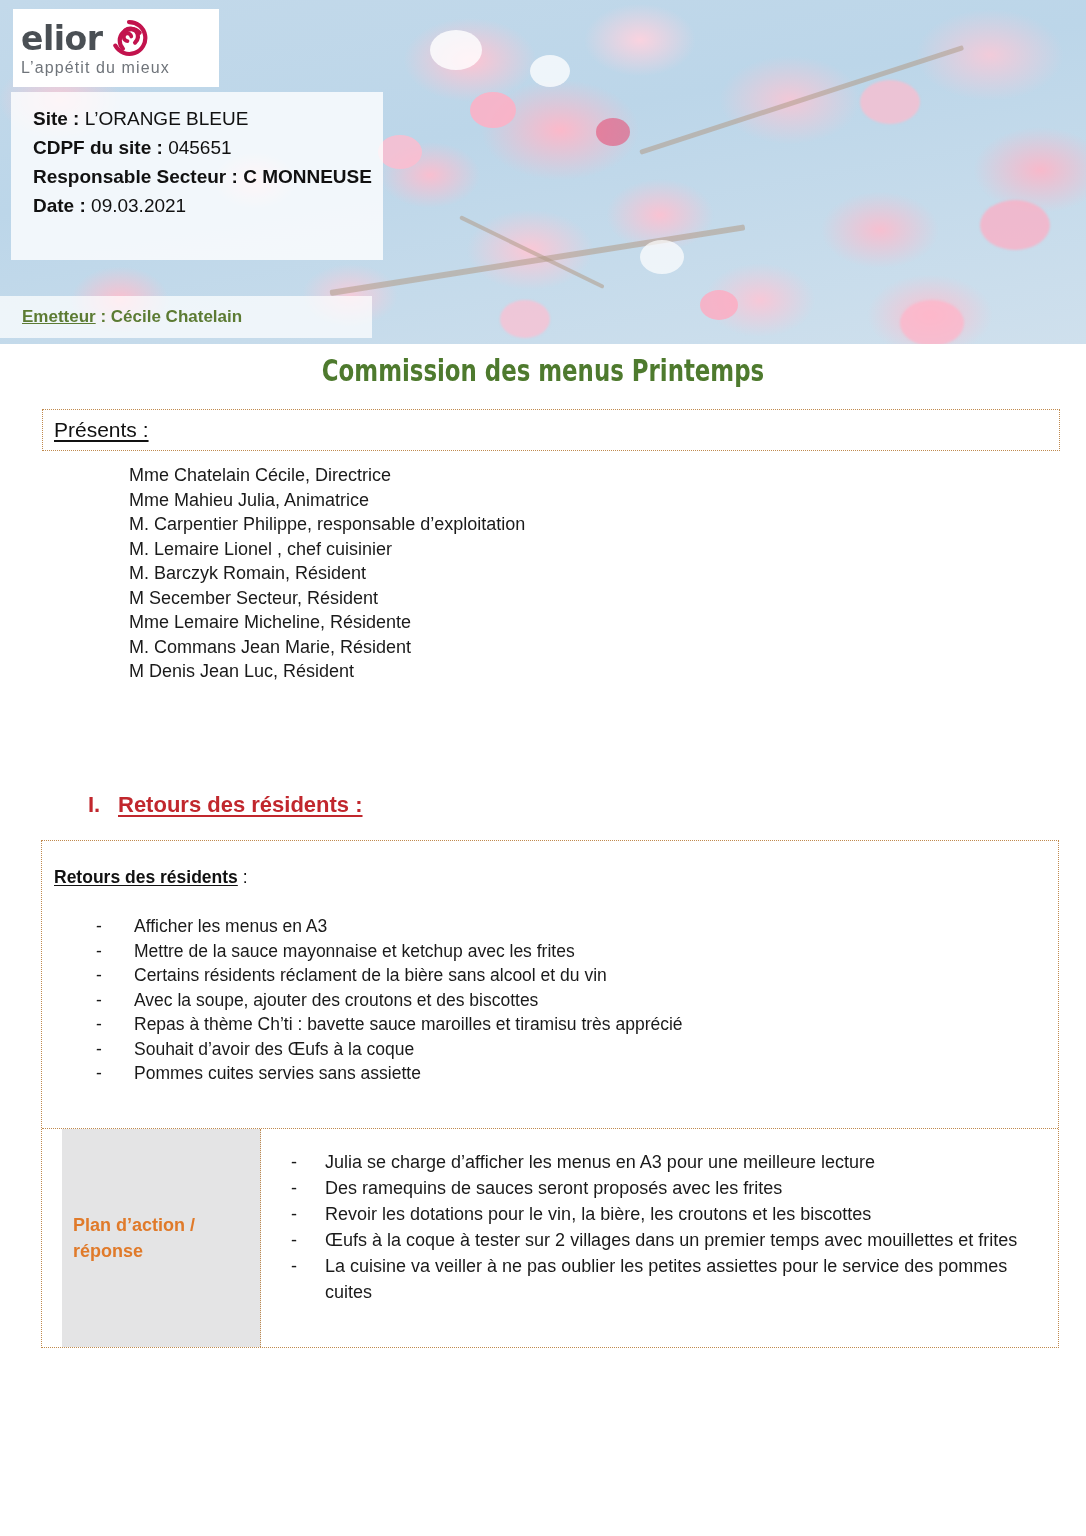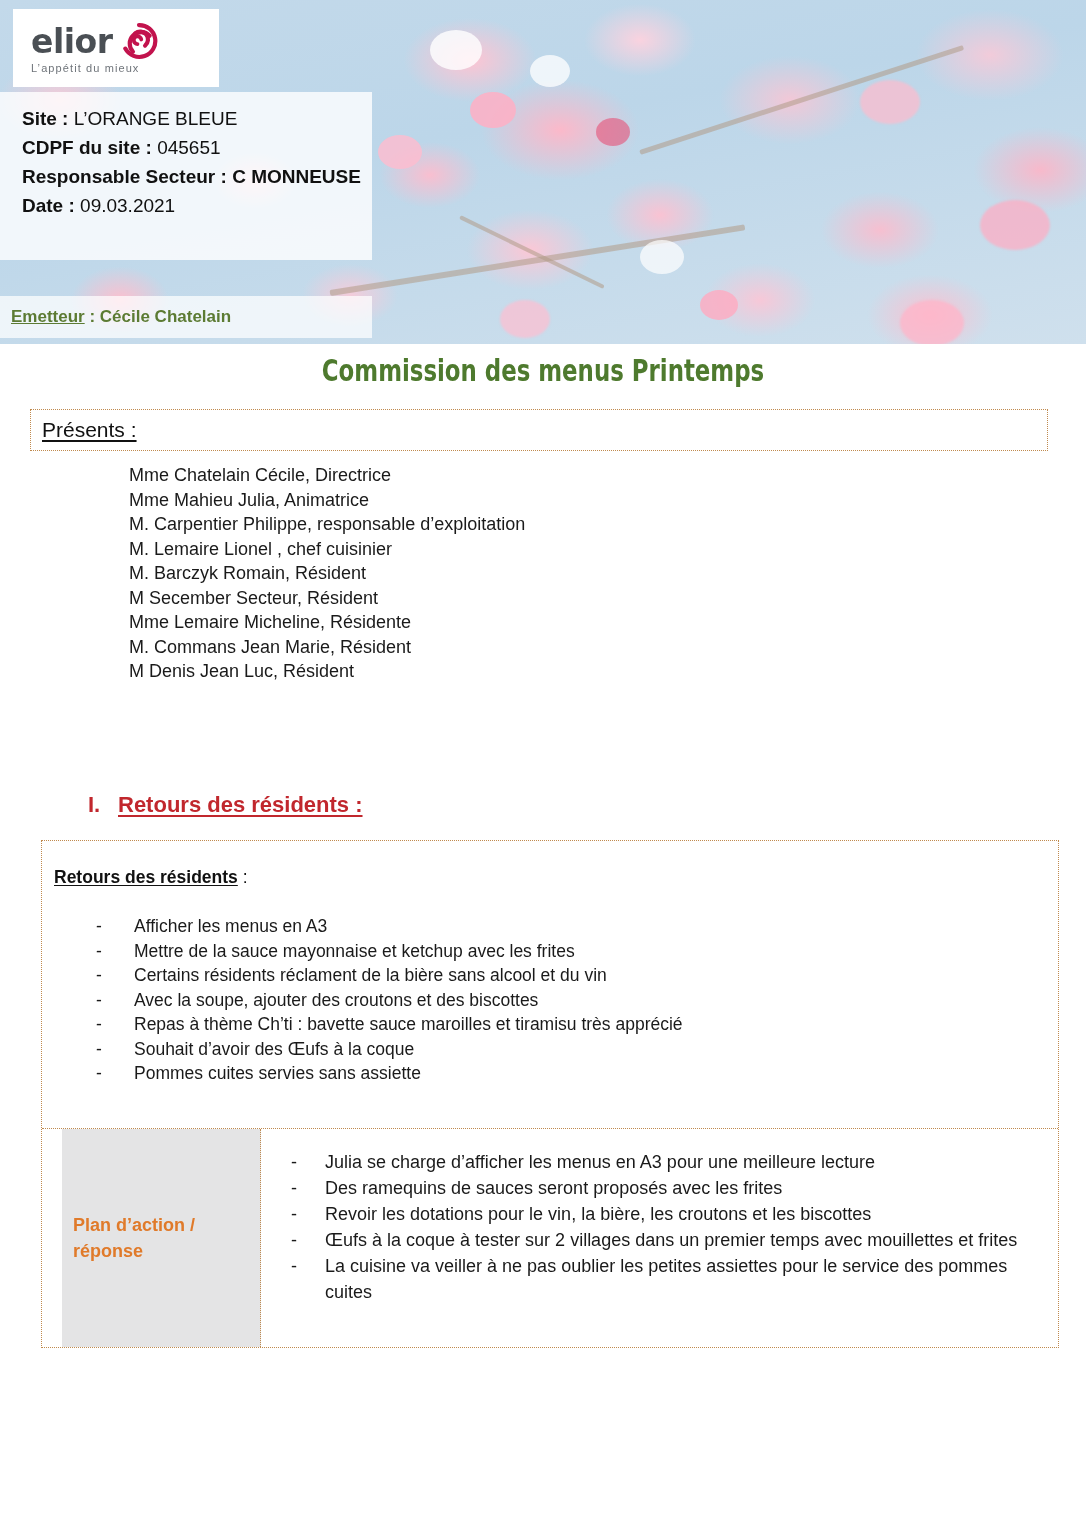--- a/index.html
+++ b/index.html
@@ -67,21 +67,21 @@
   
   .logo-box {
     position: absolute;
     left: 13px; top: 9px;
     width: 206px; height: 78px;
     background: #ffffff;
     z-index: 6;
     display: flex;
     flex-direction: column;
     justify-content: center;
-    padding-left: 18px;
+    padding-left: 8px;
     box-sizing: border-box;
   }
   .logo-row {
     display: flex;
     align-items: center;
   }
   .logo-word {
     font-family: "DejaVu Sans", sans-serif;
     font-size: 33px;
     font-weight: 700;
@@ -89,30 +89,30 @@
     letter-spacing: -0.5px;
     line-height: 1;
   }
   .logo-mark {
     margin-left: 8px;
     width: 38px; height: 38px;
     flex: 0 0 auto;
   }
   .logo-tag {
     font-family: "Liberation Sans", sans-serif;
-    font-size: 11px;
+    font-size: 16px;
     color: #6f747a;
     letter-spacing: 1.1px;
     margin-top: 2px;
   }
 
   
   .info-box {
     position: absolute;
-    left: 0; top: 92px;
+    left: 11px; top: 92px;
     width: 372px;
     height: 168px;
     background: rgba(255,255,255,0.80);
     z-index: 5;
     padding: 12px 0 0 22px;
     box-sizing: border-box;
   }
   .info-line {
     font-size: 19px;
     line-height: 29px;
@@ -123,21 +123,21 @@
   .info-line .val { font-weight: 400; }
 
   .emetteur-box {
     position: absolute;
     left: 0; top: 296px;
     width: 372px; height: 42px;
     background: rgba(255,255,255,0.72);
     z-index: 5;
     display: flex;
     align-items: center;
-    padding-left: 11px;
+    padding-left: 22px;
     box-sizing: border-box;
   }
   .emetteur-text {
     font-size: 17px;
     font-weight: 700;
     color: #5c7b33;
   }
   .emetteur-text u { text-decoration: underline; }
 
   
@@ -151,21 +151,21 @@
     font-weight: 700;
     color: #4e7a2e;
     letter-spacing: 0px;
     transform: scaleX(0.82);
     transform-origin: center;
   }
 
   
   .presents-box {
     position: absolute;
-    left: 30px; top: 409px;
+    left: 42px; top: 409px;
     width: 1018px;
     height: 42px;
     border: 1px dotted #c08a4e;
     box-sizing: border-box;
     display: flex;
     align-items: center;
     padding-left: 11px;
   }
   .presents-label {
     font-size: 21px;

